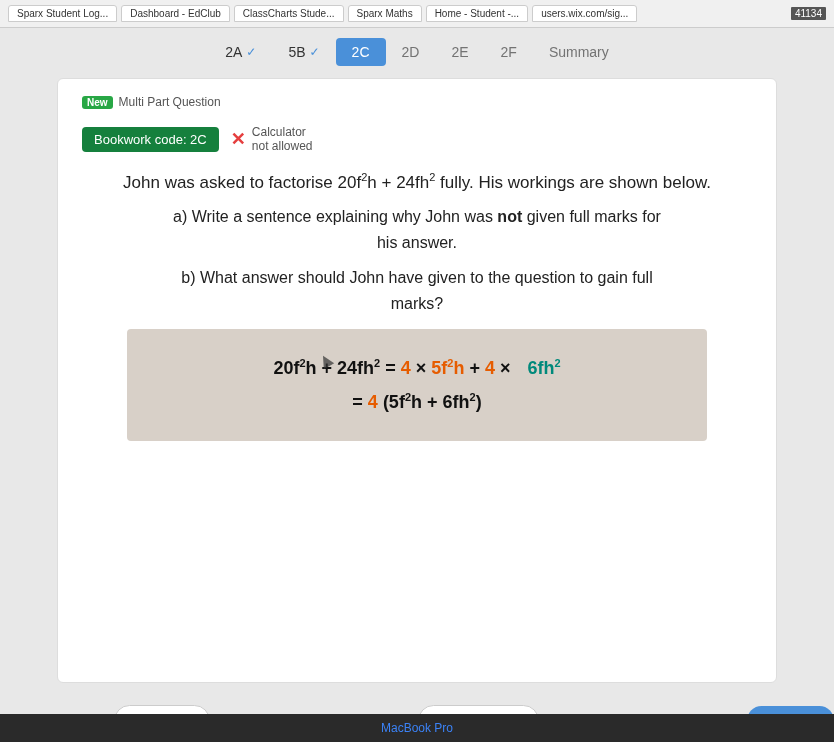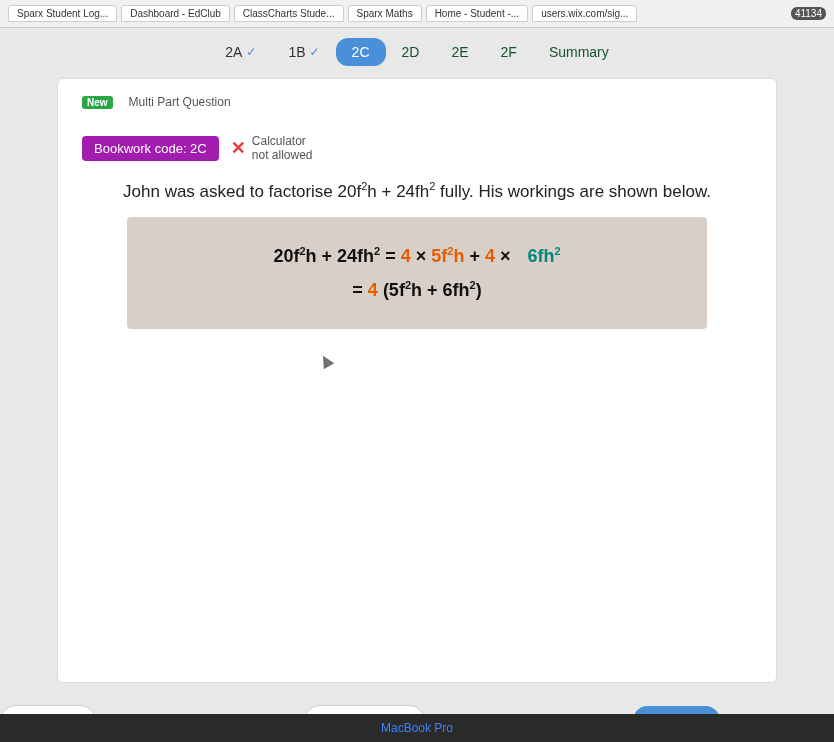--- a/index.html
+++ b/index.html
@@ -41,63 +41,63 @@
       font-size: 10px;
       white-space: nowrap;
       max-width: 110px;
       overflow: hidden;
       text-overflow: ellipsis;
     }
 
     .tab-count {
       background: #555;
       color: #fff;
-      border-radius: 6px;
+      border-radius: 1px;
       padding: 1px 4px;
       font-size: 10px;
       margin-left: auto;
     }
 
     
     .main-content {
       background: #e8e8e8;
       width: 834px;
       height: 714px;
       display: flex;
       flex-direction: column;
-      align-items: flex-start;
+      align-items: flex-end;
       padding: 0;
     }
 
     
     .nav-tabs {
       display: flex;
       align-items: center;
       gap: 0;
       padding: 10px 20px 0;
       width: 100%;
       justify-content: center;
     }
 
     .nav-tab {
       padding: 6px 16px;
       font-size: 14px;
-      color: #14532d;
+      color: #737373;
       cursor: pointer;
       border: none;
       background: none;
       display: flex;
       align-items: center;
       gap: 4px;
     }
 
     .nav-tab.active {
       background: #4a90d9;
       color: #fff;
-      border-radius: 12px;
+      border-radius: 4px;
     }
 
     .nav-tab.checked {
       color: #333;
     }
 
     .check-icon {
       color: #4a90d9;
       font-size: 12px;
     }
@@ -109,22 +109,22 @@
       border-radius: 6px;
       width: 720px;
       margin: 12px auto;
       padding: 16px 24px 20px;
       flex: 1;
     }
 
     .multi-part-banner {
       display: flex;
       align-items: center;
-      gap: 16px;
-      margin-bottom: 25px;
+      gap: 6px;
+      margin-bottom: 16px;
       font-size: 12px;
       color: #555;
     }
 
     .new-badge {
       background: #28a745;
       color: #fff;
       font-size: 10px;
       font-weight: bold;
       padding: 1px 5px;
@@ -132,21 +132,21 @@
     }
 
     .bookwork-row {
       display: flex;
       align-items: center;
       gap: 12px;
       margin-bottom: 16px;
     }
 
     .bookwork-code {
-      background: #a21caf;
+      background: #15803d;
       color: #fff;
       padding: 5px 12px;
       border-radius: 4px;
       font-size: 13px;
     }
 
     .calculator-info {
       display: flex;
       align-items: center;
       gap: 6px;
@@ -304,21 +304,21 @@
 </div>
 
 <div class="main-content">
 
   <div class="nav-tabs">
     <button class="nav-tab checked">
       <span>2A</span>
       <span class="check-icon">✓</span>
     </button>
     <button class="nav-tab checked">
-      <span>1B</span>
+      <span>5B</span>
       <span class="check-icon">✓</span>
     </button>
     <button class="nav-tab active">
       <span>2C</span>
     </button>
     <button class="nav-tab">
       <span>2D</span>
     </button>
     <button class="nav-tab">
       <span>2E</span>
@@ -346,21 +346,27 @@
           <div>Calculator</div>
           <div>not allowed</div>
         </div>
       </div>
     </div>
 
     <div class="question-text">
       John was asked to factorise 20f<sup>2</sup>h + 24fh<sup>2</sup> fully. His workings are shown below.
     </div>
 
-
+    <div class="part-text">
+      a) Write a sentence explaining why John was <strong>not</strong> given full marks for<br>his answer.
+    </div>
+
+    <div class="part-text">
+      b) What answer should John have given to the question to gain full<br>marks?
+    </div>
 
     <div class="math-image-box">
       <div class="cursor-arrow"></div>
       <div class="math-line">
         20f<sup>2</sup>h + 24fh<sup>2</sup> = <span class="highlight-orange">4</span> × <span class="highlight-orange">5f<sup>2</sup>h</span> + <span class="highlight-orange">4</span> × <span class="highlight-teal">6fh<sup>2</sup></span>
       </div>
       <div class="math-line-2">
         = <span class="highlight-orange">4</span> (5f<sup>2</sup>h + 6fh<sup>2</sup>)
       </div>
     </div>

